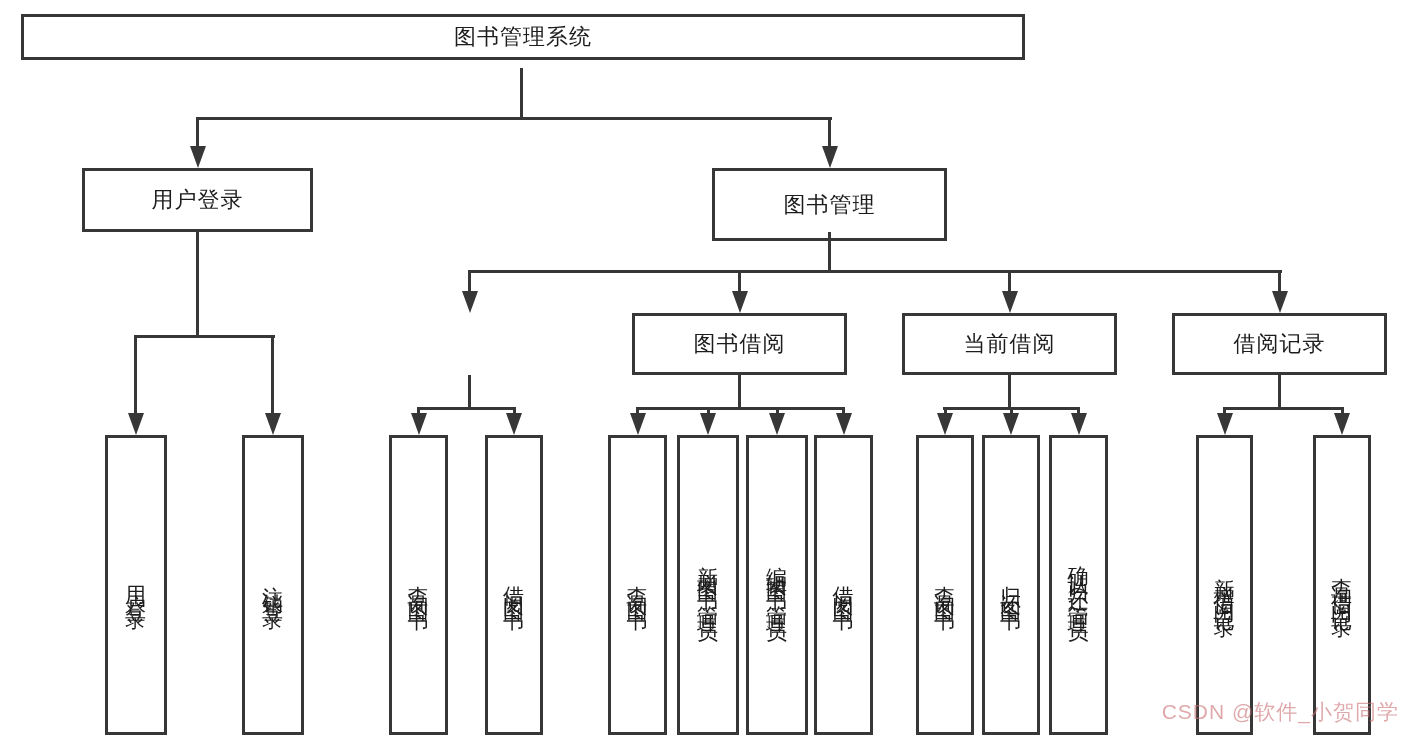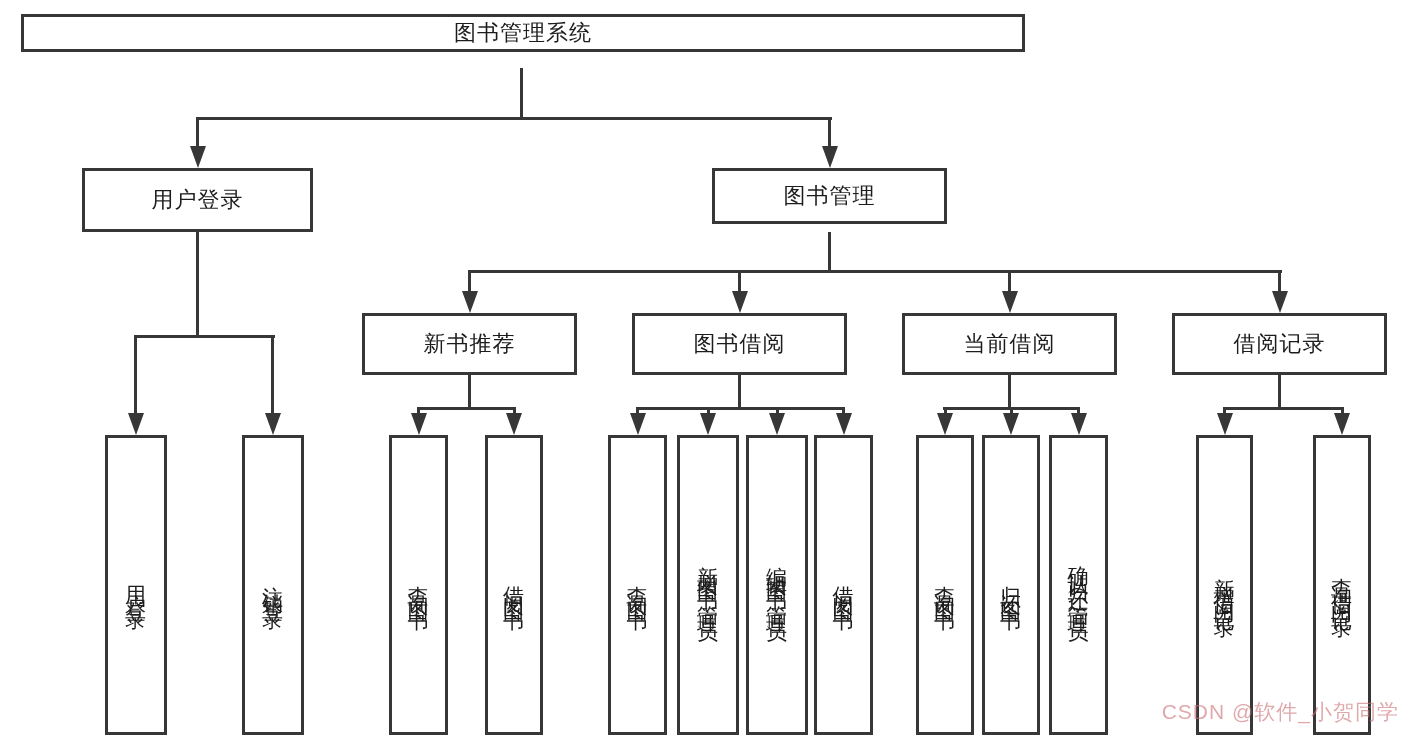--- a/index.html
+++ b/index.html
@@ -49,35 +49,35 @@
     color:rgba(201,111,115,0.60);
     letter-spacing:1px;
     white-space:nowrap;
   }
 </style>
 </head>
 <body>
 
 <div class="canvas">
 
-  <div class="node" style="left:21px;top:14px;width:1004px;height:38px;">
+  <div class="node" style="left:21px;top:14px;width:1004px;height:46px;">
     <span>图书管理系统</span>
   </div>
 
   <div class="vline" style="left:520px;top:68px;height:49px;"></div>
   <div class="hline" style="left:196px;top:117px;width:636px;"></div>
   <div class="vline" style="left:196px;top:117px;height:33px;"></div>
   <div class="arrow" style="left:190px;top:146px;"></div>
   <div class="vline" style="left:828px;top:117px;height:33px;"></div>
   <div class="arrow" style="left:822px;top:146px;"></div>
 
   <div class="node" style="left:82px;top:168px;width:231px;height:64px;">
     <span>用户登录</span>
   </div>
-  <div class="node" style="left:712px;top:168px;width:235px;height:56px;">
+  <div class="node" style="left:712px;top:168px;width:235px;height:73px;">
     <span>图书管理</span>
   </div>
 
   <div class="vline" style="left:196px;top:232px;height:106px;"></div>
   <div class="hline" style="left:134px;top:335px;width:141px;"></div>
   <div class="vline" style="left:134px;top:335px;height:80px;"></div>
   <div class="arrow" style="left:128px;top:413px;"></div>
   <div class="vline" style="left:271px;top:335px;height:80px;"></div>
   <div class="arrow" style="left:265px;top:413px;"></div>
 
@@ -85,23 +85,20 @@
   <div class="hline" style="left:468px;top:270px;width:814px;"></div>
   <div class="vline" style="left:468px;top:270px;height:25px;"></div>
   <div class="arrow" style="left:462px;top:291px;"></div>
   <div class="vline" style="left:738px;top:270px;height:25px;"></div>
   <div class="arrow" style="left:732px;top:291px;"></div>
   <div class="vline" style="left:1008px;top:270px;height:25px;"></div>
   <div class="arrow" style="left:1002px;top:291px;"></div>
   <div class="vline" style="left:1278px;top:270px;height:25px;"></div>
   <div class="arrow" style="left:1272px;top:291px;"></div>
 
-  <div class="node" style="left:362px;top:313px;width:215px;height:62px;">
-    <span>新书推荐</span>
-  </div>
   <div class="node" style="left:632px;top:313px;width:215px;height:62px;">
     <span>图书借阅</span>
   </div>
   <div class="node" style="left:902px;top:313px;width:215px;height:62px;">
     <span>当前借阅</span>
   </div>
   <div class="node" style="left:1172px;top:313px;width:215px;height:62px;">
     <span>借阅记录</span>
   </div>
 

